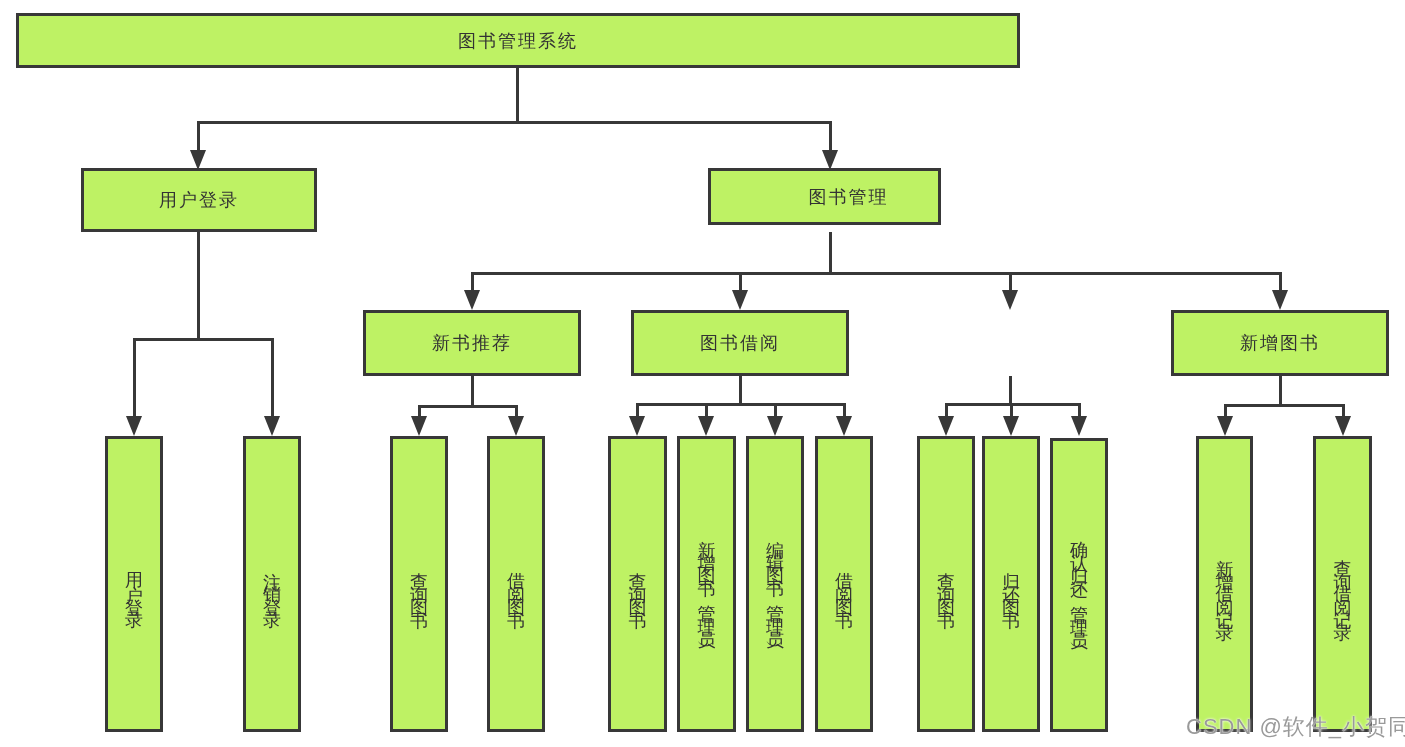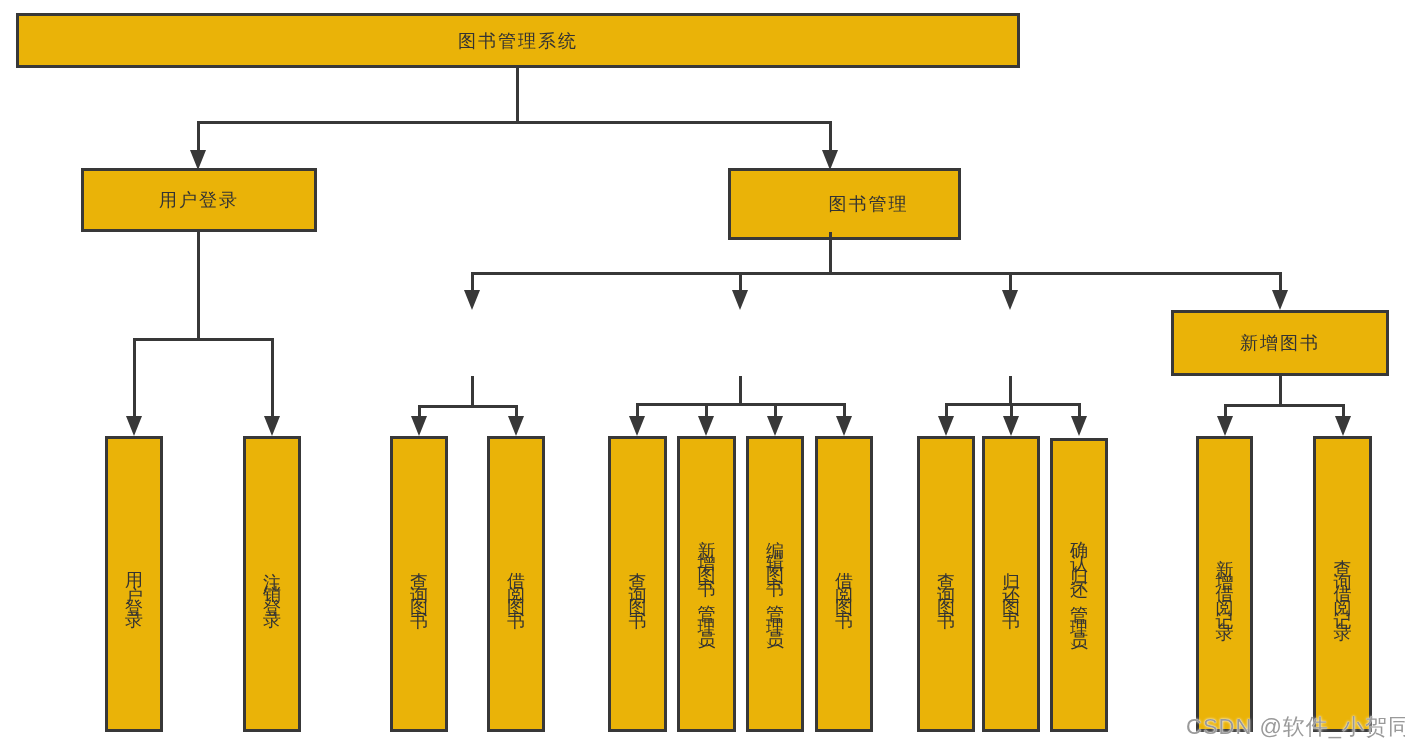--- a/index.html
+++ b/index.html
@@ -12,21 +12,21 @@
   body{font-family:"Liberation Sans",sans-serif;}
   .canvas{
     position:relative;
     width:1405px;height:747px;
     background:var(--bg);
     overflow:hidden;
   }
   
   .box{
     position:absolute;
-    background:#eab308;
+    background:#bef264;
     border:3px solid var(--line);
     box-sizing:border-box;
     display:flex;align-items:center;justify-content:center;
     color:var(--text);
   }
   .hbox{font-size:18px;letter-spacing:2px;}
   .vbox .vlabel{
     writing-mode:vertical-rl;
     text-orientation:mixed;
     font-size:18px;
@@ -68,21 +68,21 @@
   <div class="vl" style="left:516px;top:68px;height:53px;"></div>
   <div class="hl" style="left:197px;top:121px;width:634px;"></div>
   <div class="vl" style="left:197px;top:121px;height:31px;"></div>
   <div class="arr" style="left:190px;top:150px;"></div>
   <div class="vl" style="left:829px;top:121px;height:31px;"></div>
   <div class="arr" style="left:822px;top:150px;"></div>
 
   <div class="box hbox" style="left:81px;top:168px;width:236px;height:64px;">
     <span>用户登录</span>
   </div>
-  <div class="box hbox" style="left:728px;top:168px;width:233px;height:72px;padding-left:48px;">
+  <div class="box hbox" style="left:708px;top:168px;width:233px;height:57px;padding-left:48px;">
     <span>图书管理</span>
   </div>
 
   <div class="vl" style="left:197px;top:232px;height:106px;"></div>
   <div class="hl" style="left:133px;top:338px;width:141px;"></div>
   <div class="vl" style="left:133px;top:338px;height:80px;"></div>
   <div class="arr" style="left:126px;top:416px;"></div>
   <div class="vl" style="left:271px;top:338px;height:80px;"></div>
   <div class="arr" style="left:264px;top:416px;"></div>
 
@@ -90,20 +90,26 @@
   <div class="hl" style="left:471px;top:272px;width:811px;"></div>
   <div class="vl" style="left:471px;top:272px;height:20px;"></div>
   <div class="arr" style="left:464px;top:290px;"></div>
   <div class="vl" style="left:739px;top:272px;height:20px;"></div>
   <div class="arr" style="left:732px;top:290px;"></div>
   <div class="vl" style="left:1009px;top:272px;height:20px;"></div>
   <div class="arr" style="left:1002px;top:290px;"></div>
   <div class="vl" style="left:1279px;top:272px;height:20px;"></div>
   <div class="arr" style="left:1272px;top:290px;"></div>
 
+  <div class="box hbox" style="left:363px;top:310px;width:218px;height:66px;">
+    <span>新书推荐</span>
+  </div>
+  <div class="box hbox" style="left:631px;top:310px;width:218px;height:66px;">
+    <span>图书借阅</span>
+  </div>
   <div class="box hbox" style="left:1171px;top:310px;width:218px;height:66px;">
     <span>新增图书</span>
   </div>
 
   <div class="vl" style="left:471px;top:376px;height:29px;"></div>
   <div class="hl" style="left:418px;top:405px;width:100px;"></div>
   <div class="vl" style="left:418px;top:405px;height:13px;"></div>
   <div class="arr" style="left:411px;top:416px;"></div>
   <div class="vl" style="left:515px;top:405px;height:13px;"></div>
   <div class="arr" style="left:508px;top:416px;"></div>

